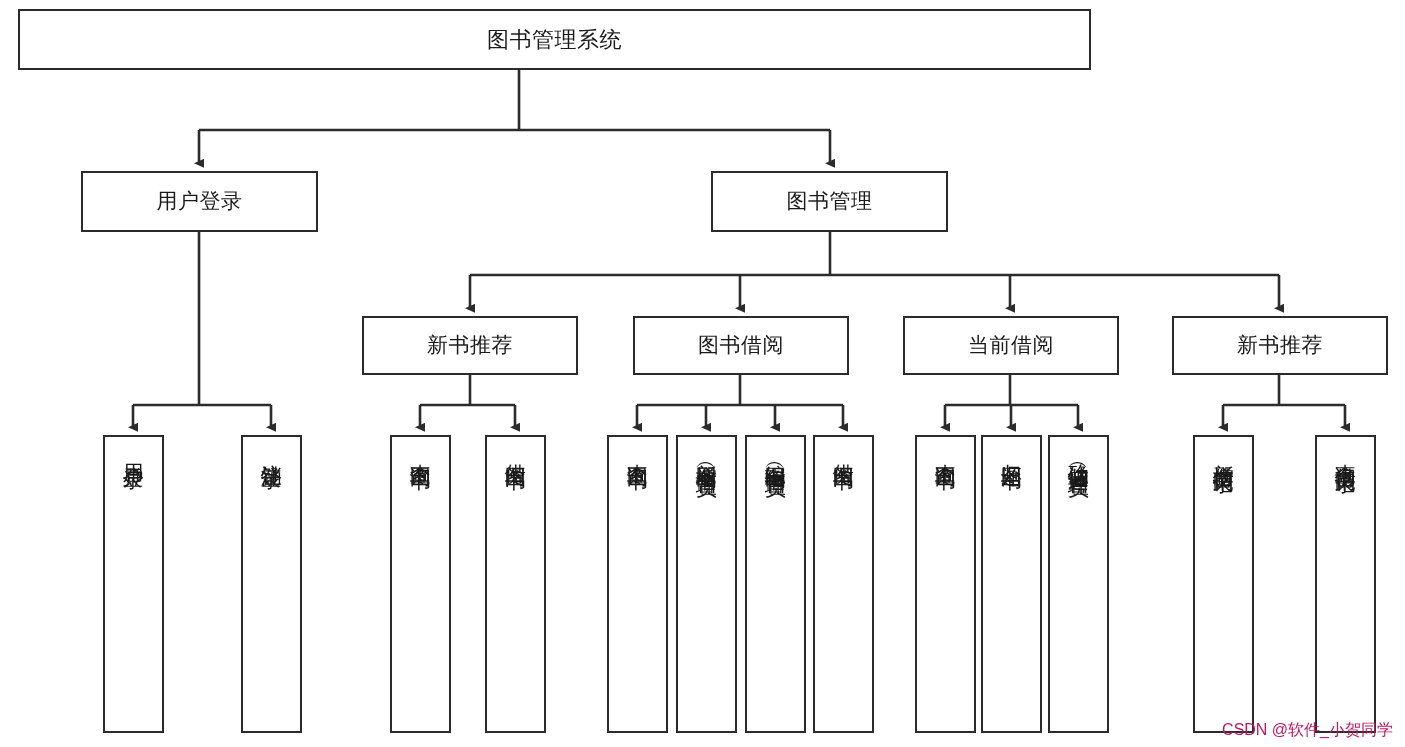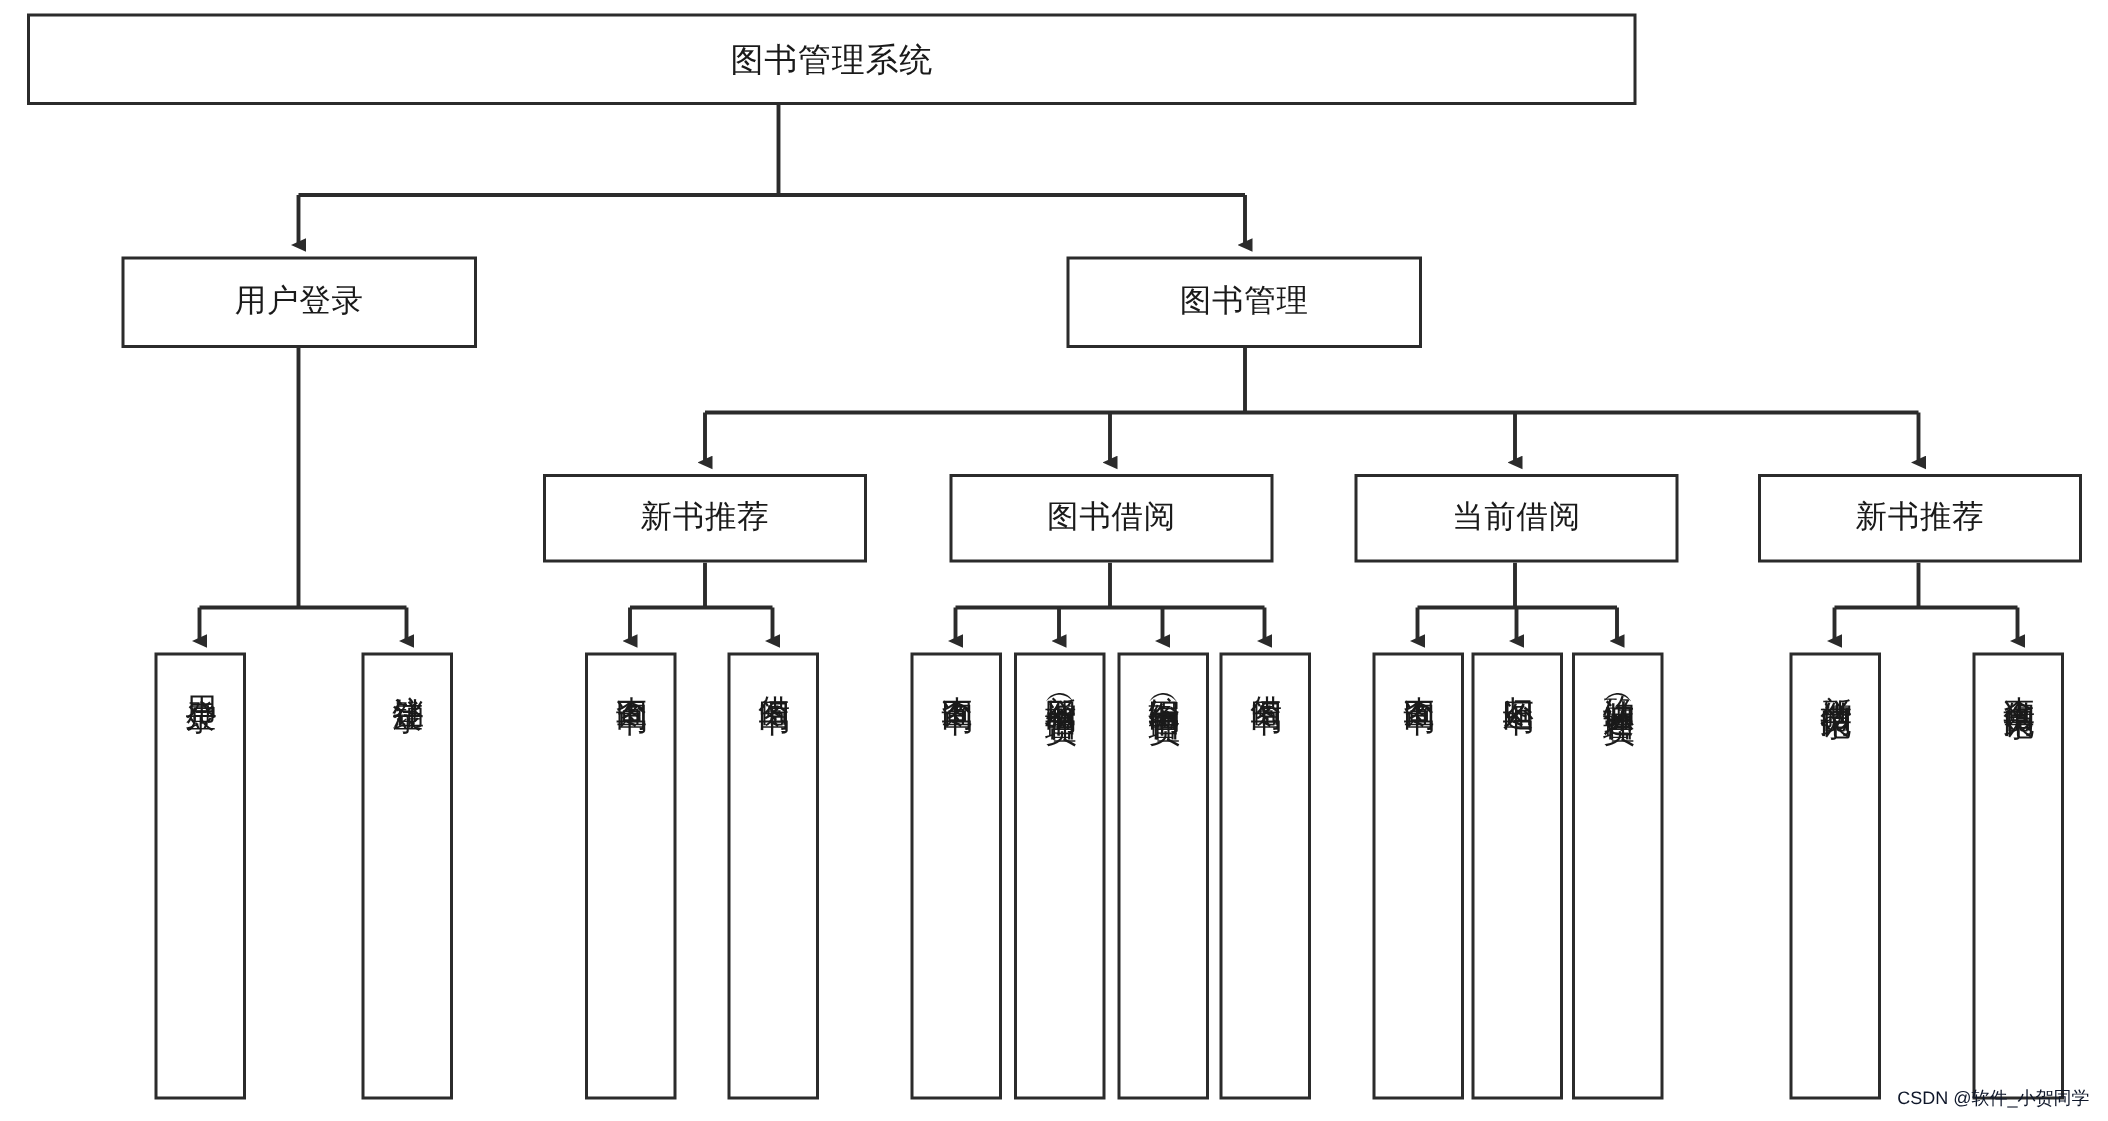--- a/index.html
+++ b/index.html
@@ -56,22 +56,22 @@
     font-size: 21px;
     line-height: 1.02;
     letter-spacing: 2px;
     max-height: 278px;
   }
   #root-node .label { font-size: 22px; }
   #watermark {
     position: absolute;
     right: 12px;
     bottom: 6px;
-    font-size: 12px;
-    color: #0f172a;
+    font-size: 16px;
+    color: #be185d;
     z-index: 5;
     white-space: nowrap;
     font-family: "Liberation Sans", "DejaVu Sans", sans-serif;
   }
 </style>
 </head>
 <body>
 
 <div id="canvas">
 

